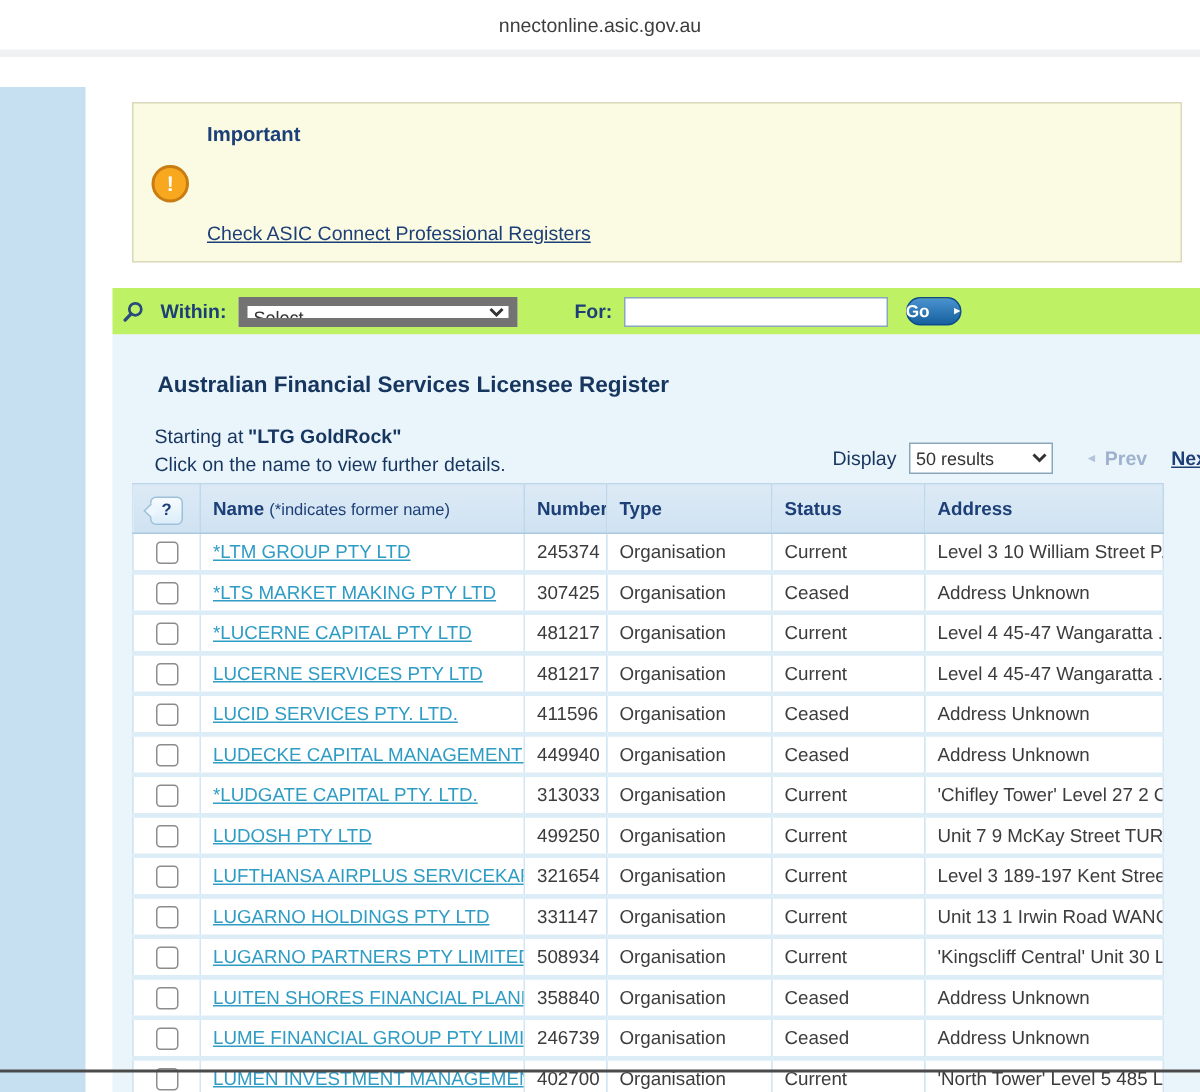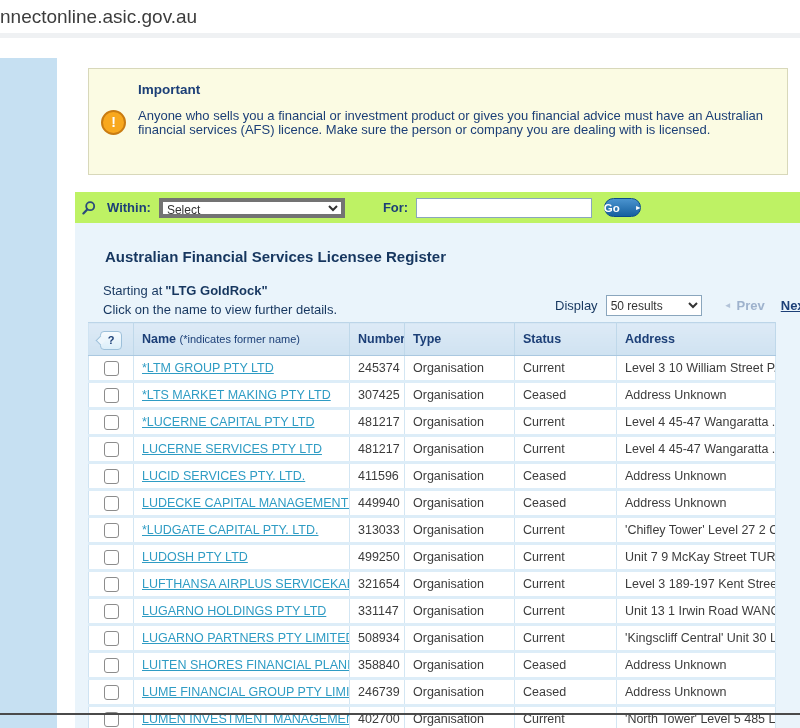--- a/index.html
+++ b/index.html
@@ -3,21 +3,21 @@
 <meta charset="utf-8">
 <style>
   html,body{margin:0;padding:0;}
   body{
     width:800px;height:728px;position:relative;overflow:hidden;background:#ffffff;
     font-family:"Liberation Sans", sans-serif;
   }
   
   .urlbar{
     position:absolute;left:0;top:0;width:800px;height:33px;background:#fff;
-    display:flex;align-items:center;font-size:19px;white-space:nowrap;overflow:hidden;
+    display:flex;align-items:center;font-size:13px;white-space:nowrap;overflow:hidden;justify-content:center;
   }
   .url-domain{color:#3d3d3d;}
   .url-path{color:#6f6f6f;}
   .gray-band{position:absolute;left:0;top:33px;width:800px;height:5px;background:#eff1f3;}
 
   
   .left-strip{position:absolute;left:0;top:58px;width:57px;height:670px;background:#c6e0f2;}
 
   
   .notice{
@@ -33,21 +33,21 @@
   .notice-body{position:absolute;left:49px;top:40px;width:650px;font-size:13px;line-height:14px;color:#1c3f77;}
   .notice-link{position:absolute;left:49px;top:79px;font-size:13px;color:#1c3f77;text-decoration:underline;cursor:pointer;}
 
   
   .search-band{
     position:absolute;left:75px;top:192px;width:725px;height:31px;background:#bef264;
     display:flex;align-items:center;
   }
   .search-icon{margin-left:7px;width:14px;height:14px;flex:none;}
   .band-label{margin-left:11px;font-size:13px;font-weight:bold;color:#1c3f77;}
-  .within-select{margin-left:8px;width:186px;height:20px;font-size:12px;color:#333;border:4px solid #737373;background:#fff;}
+  .within-select{margin-left:8px;width:186px;height:20px;font-size:12px;color:#333;border:6px solid #737373;background:#fff;}
   .for-label{margin-left:21px;padding-left:17px;}
   .for-input{margin-left:8px;width:168px;height:16px;border:1px solid #8aa6bd;font-size:12px;padding:1px 3px;}
   .go-btn{
     margin-left:12px;width:37px;height:19px;border-radius:10px;border:1px solid #0c4a8c;
     background:linear-gradient(#4a93cf,#16609f);color:#fff;font-weight:bold;font-size:11.5px;
     display:flex;align-items:center;justify-content:center;gap:15px;cursor:pointer;
     font-family:"Liberation Sans", sans-serif;
   }
   .go-arrow{font-size:7px;line-height:1;}
 
@@ -102,21 +102,21 @@
 <div class="urlbar">
   <span class="url-domain">nnectonline.asic.gov.au</span>
 </div>
 <div class="gray-band"></div>
 
 <div class="left-strip"></div>
 
 <div class="notice">
   <div class="notice-icon">!</div>
   <div class="notice-title">Important</div>
-  <div class="notice-body">Anyone who sells you a financial or investment product or gives you financial advice must have an Australian financial services (AFS) licence. Make sure the person or company you are dealing with is licensed.</div>
+  <a class="notice-link">Check ASIC Connect Professional Registers</a>
 </div>
 
 <div class="search-band">
   <svg class="search-icon" viewBox="0 0 14 14">
     <circle cx="8.2" cy="5.2" r="4" fill="none" stroke="#2a4a7b" stroke-width="1.8"></circle>
     <line x1="5.2" y1="8.4" x2="1.4" y2="12.4" stroke="#2a4a7b" stroke-width="2.2" stroke-linecap="round"></line>
   </svg>
   <span class="band-label">Within:</span>
   <select class="within-select">
     <option>Select</option>

